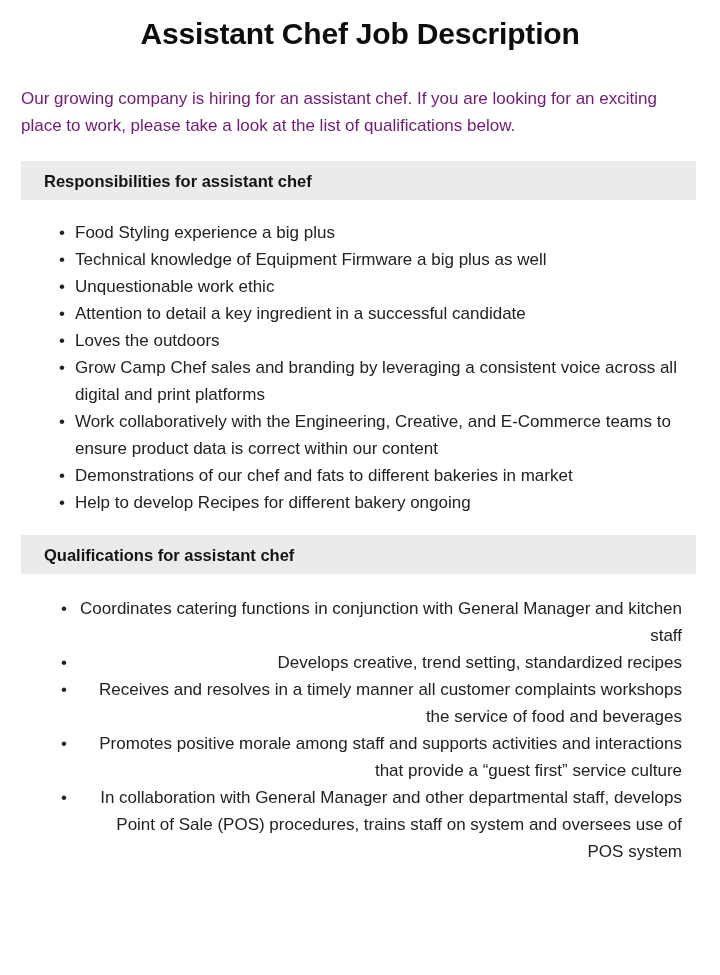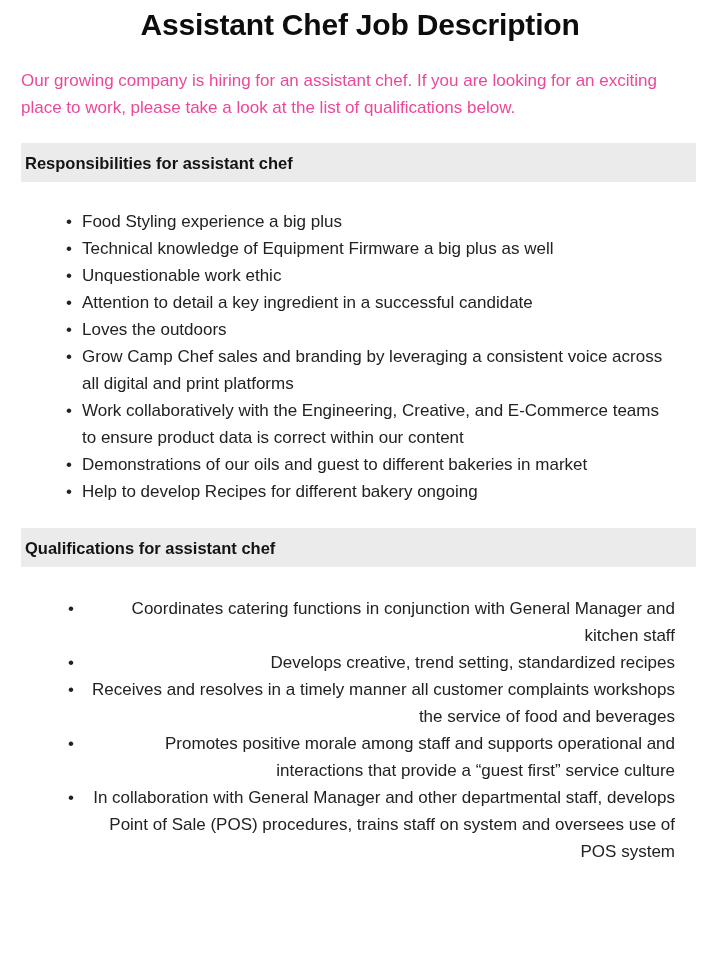--- a/index.html
+++ b/index.html
@@ -16,62 +16,62 @@
   }
 
   .page {
     position: relative;
     width: 720px;
     height: 975px;
     box-sizing: border-box;
   }
 
   .doc-title {
-    margin: 3px;
+    margin: 12px;
     padding: 4px 0 0 0;
     text-align: center;
     font-size: 30px;
     font-weight: bold;
     letter-spacing: -0.2px;
     color: #0d0d0d;
     line-height: 36px;
   }
 
   .intro {
     margin: 0;
     padding: 21px 24px 0 21px;
     font-size: 17px;
     line-height: 27px;
-    color: #ec4899;
+    color: #701a75;
     max-width: 648px;
   }
 
   .section-header {
     margin: 22px 0 0 21px;
     width: 675px;
     box-sizing: border-box;
     height: 39px;
     display: flex;
     align-items: center;
     background: #ebebeb;
-    padding-left: 4px;
+    padding-left: 23px;
   }
   .section-header-text {
     font-size: 16.5px;
     font-weight: bold;
     color: #141414;
     line-height: 20px;
   }
 
   .section-header.qualifications {
     margin-top: 3px;
   }
 
   ul.bullets {
-    margin: 7px;
+    margin: 0;
     padding: 16px;
     list-style: none;
   }
   ul.bullets.responsibilities {
     padding-top: 19px;
   }
   ul.bullets.qualifications-list {
     padding-top: 21px;
   }
 
@@ -115,29 +115,29 @@
   </div>
 
   <ul class="bullets responsibilities">
     <li>Food Styling experience a big plus</li>
     <li>Technical knowledge of Equipment Firmware a big plus as well</li>
     <li>Unquestionable work ethic</li>
     <li>Attention to detail a key ingredient in a successful candidate</li>
     <li>Loves the outdoors</li>
     <li>Grow Camp Chef sales and branding by leveraging a consistent voice across all digital and print platforms</li>
     <li>Work collaboratively with the Engineering, Creative, and E-Commerce teams to ensure product data is correct within our content</li>
-    <li>Demonstrations of our oils and guest to different bakeries in market</li>
+    <li>Demonstrations of our chef and fats to different bakeries in market</li>
     <li>Help to develop Recipes for different bakery ongoing</li>
   </ul>
 
   <div class="section-header qualifications">
     <span class="section-header-text">Qualifications for assistant chef</span>
   </div>
 
   <ul class="bullets qualifications-list">
     <li>Coordinates catering functions in conjunction with General Manager and kitchen staff</li>
     <li>Develops creative, trend setting, standardized recipes</li>
     <li>Receives and resolves in a timely manner all customer complaints workshops the service of food and beverages</li>
-    <li>Promotes positive morale among staff and supports operational and interactions that provide a “guest first” service culture</li>
+    <li>Promotes positive morale among staff and supports activities and interactions that provide a “guest first” service culture</li>
     <li>In collaboration with General Manager and other departmental staff, develops Point of Sale (POS) procedures, trains staff on system and oversees use of POS system</li>
   </ul>
 
 </div>
 
 </body></html>

